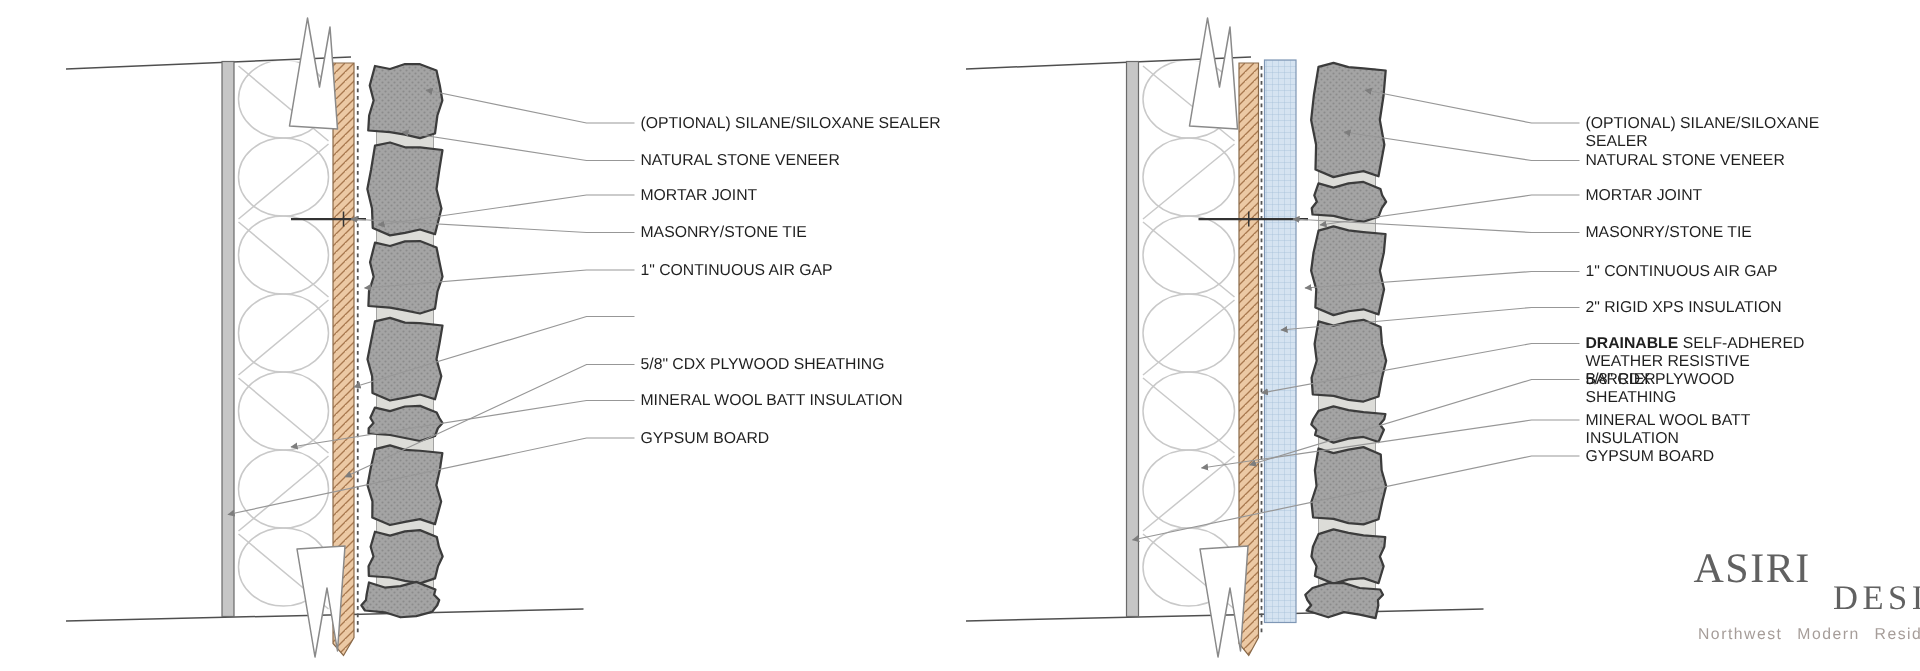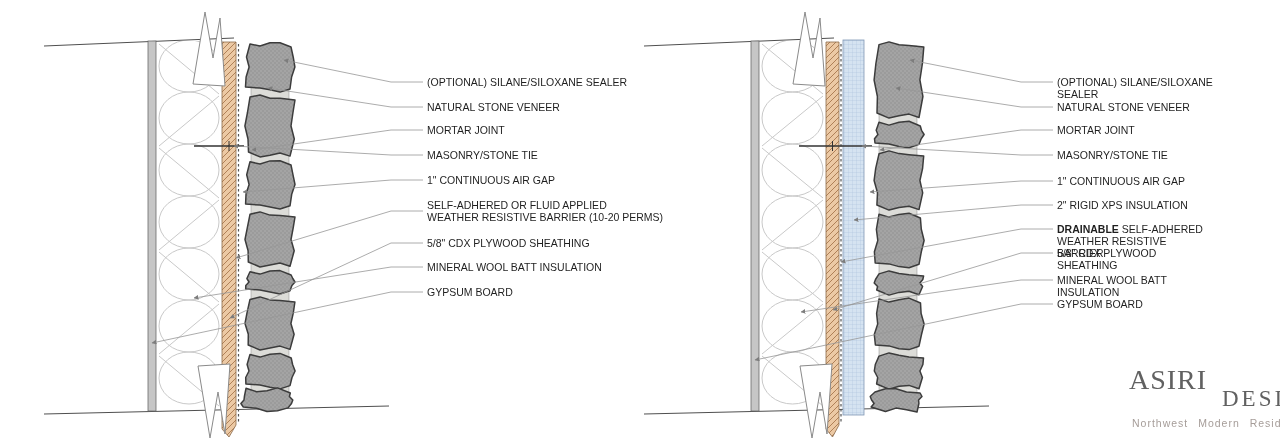--- a/index.html
+++ b/index.html
@@ -159,22 +159,20 @@
         <polyline points="1009,280 977,280 757,312" fill="none" stroke="#979797" stroke-width="0.8" marker-end="url(#arr)"></polyline>
         <polyline points="1009,304 977,304 711,360" fill="none" stroke="#979797" stroke-width="0.8" marker-end="url(#arr)"></polyline>
       </g>
     </svg>
 
   <div class="lbl" style="left:383px;top:76px">(OPTIONAL) SILANE/SILOXANE SEALER</div>
   <div class="lbl" style="left:383px;top:101px">NATURAL STONE VENEER</div>
   <div class="lbl" style="left:383px;top:124px">MORTAR JOINT</div>
   <div class="lbl" style="left:383px;top:149px">MASONRY/STONE TIE</div>
   <div class="lbl" style="left:383px;top:174px">1" CONTINUOUS AIR GAP</div>
-  <div class="lbl" style="left:383px;top:199px">SELF-ADHERED OR FLUID APPLIED
-WEATHER RESISTIVE BARRIER (10-20 PERMS)</div>
   <div class="lbl" style="left:383px;top:237px">5/8" CDX PLYWOOD SHEATHING</div>
   <div class="lbl" style="left:383px;top:261px">MINERAL WOOL BATT INSULATION</div>
   <div class="lbl" style="left:383px;top:286px">GYPSUM BOARD</div>
 
   <div class="lbl" style="left:1013px;top:76px">(OPTIONAL) SILANE/SILOXANE SEALER</div>
   <div class="lbl" style="left:1013px;top:101px">NATURAL STONE VENEER</div>
   <div class="lbl" style="left:1013px;top:124px">MORTAR JOINT</div>
   <div class="lbl" style="left:1013px;top:149px">MASONRY/STONE TIE</div>
   <div class="lbl" style="left:1013px;top:175px">1" CONTINUOUS AIR GAP</div>
   <div class="lbl" style="left:1013px;top:199px">2" RIGID XPS INSULATION</div>

